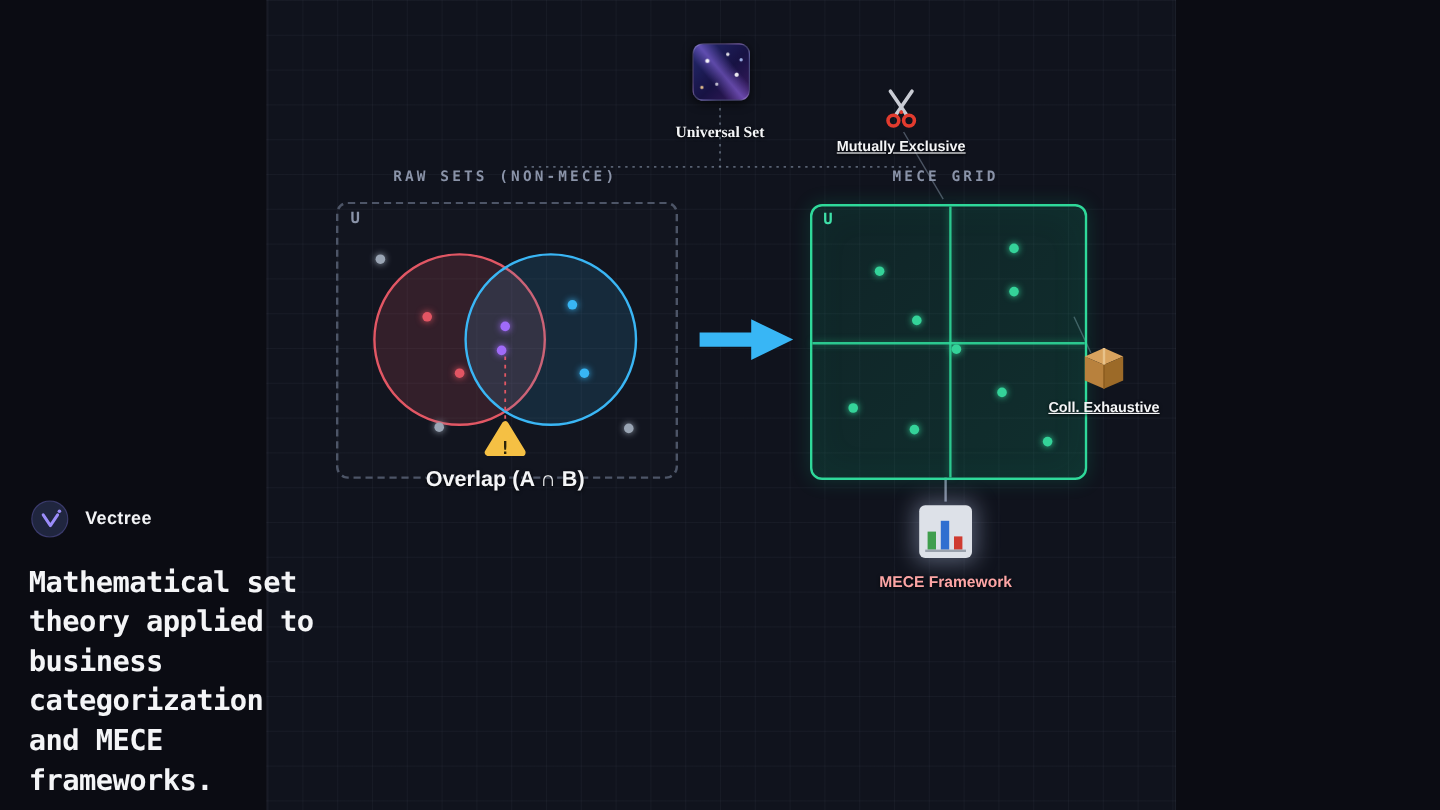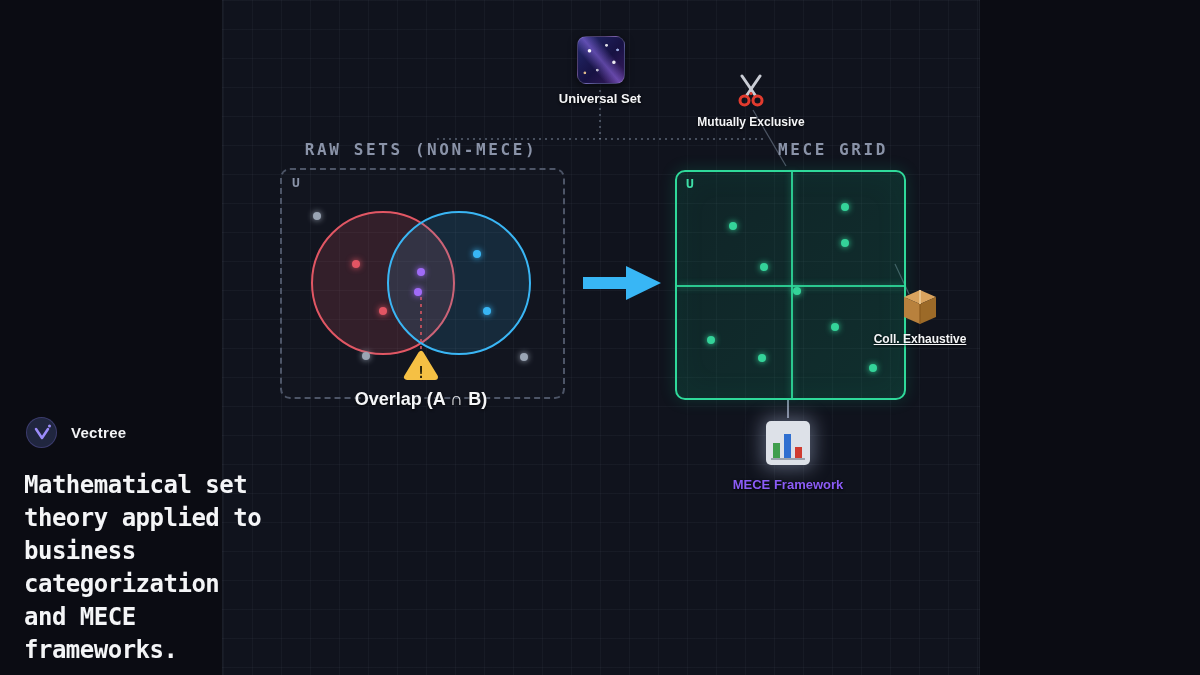--- a/index.html
+++ b/index.html
@@ -18,21 +18,21 @@
     border-left:1px solid rgba(148,163,184,0.08);
     border-right:1px solid rgba(148,163,184,0.08);
   }
   .overlay{position:absolute;left:222px;top:0;pointer-events:none;}
   .dotted{stroke:rgba(148,163,184,0.55);stroke-width:1.5;stroke-dasharray:2 4;fill:none;}
   .thin{stroke:rgba(148,163,184,0.45);stroke-width:1.2;fill:none;}
   .glowline{stroke:rgba(215,228,255,0.55);stroke-width:2;fill:none;}
 
   .section-label{
     position:absolute;top:140px;transform:translateX(-50%);
-    color:var(--muted,#8a93a8);font-size:16px;font-weight:bold;letter-spacing:2.6px;white-space:nowrap;
+    color:var(--muted,#8a93a8);font-size:12px;font-weight:bold;letter-spacing:2.6px;white-space:nowrap;
   }
   .dashed-box{
     position:absolute;left:280px;top:168px;width:281px;height:227px;
     border:2px dashed #4d5567;border-radius:10px;background:rgba(255,255,255,0.01);
   }
   .universe-label{
     position:absolute;font-size:13px;font-weight:bold;letter-spacing:1px;
   }
   .u-raw{left:292px;top:175px;color:var(--muted,#8a93a8);}
   .u-grid{left:686px;top:176px;color:#3fe0a8;}
@@ -44,25 +44,25 @@
     box-shadow:0 0 16px rgba(16,185,129,0.20), inset 0 0 34px rgba(16,185,129,0.06);
   }
   .mece-div-v{position:absolute;left:50%;top:0;width:0;height:100%;border-left:2px solid rgba(47,217,154,0.9);box-shadow:0 0 6px rgba(47,217,154,0.5);}
   .mece-div-h{position:absolute;top:50%;left:0;width:100%;height:0;border-top:2px solid rgba(47,217,154,0.9);box-shadow:0 0 6px rgba(47,217,154,0.5);}
 
   .node-label{
     position:absolute;transform:translateX(-50%);white-space:nowrap;
     font-family:"Liberation Sans","DejaVu Sans",sans-serif;font-weight:bold;
     color:var(--text,#f4f5f7);text-shadow:0 1px 3px rgba(0,0,0,0.9);
   }
-  .lbl-universal{left:600px;top:91px;font-size:13px;}
-  .lbl-mutex{left:751px;top:115px;font-size:12px;}
+  .lbl-universal{left:600px;top:102px;font-size:13px;font-family:Liberation Serif, serif;}
+  .lbl-mutex{left:751px;top:115px;font-size:12px;text-decoration:underline;}
   .lbl-collex{left:920px;top:332px;font-size:12px;text-decoration:underline;}
   .lbl-overlap{left:421px;top:389px;font-size:18px;}
-  .lbl-mece{left:788px;top:477px;font-size:13px;color:#8b5cf6;}
+  .lbl-mece{left:788px;top:477px;font-size:13px;color:#fca5a5;}
 
   .icon-universal{
     position:absolute;left:577px;top:36px;width:46px;height:46px;border-radius:9px;
     border:1px solid rgba(255,255,255,0.18);
     background:
       radial-gradient(circle at 25% 30%, rgba(255,255,255,0.95) 1.2px, transparent 2.2px),
       radial-gradient(circle at 62% 18%, rgba(255,255,255,0.85) 1px, transparent 1.8px),
       radial-gradient(circle at 78% 55%, rgba(255,255,255,0.9) 1.2px, transparent 2.2px),
       radial-gradient(circle at 42% 72%, rgba(255,255,255,0.7) 1px, transparent 1.7px),
       radial-gradient(circle at 15% 78%, rgba(255,214,150,0.85) 1px, transparent 1.7px),
@@ -125,21 +125,21 @@
 
     <g>
       <path d="M421 354 L407 377 L435 377 Z" stroke-width="6" stroke-linejoin="round" style="fill:var(--warning,#f5c042);stroke:var(--warning,#f5c042);"></path>
       <text x="421" y="378" text-anchor="middle" font-size="15" font-weight="bold" fill="#2b2208">!</text>
     </g>
 
     <polygon points="583,277 626,277 626,266 661,283 626,300 626,289 583,289" style="fill:var(--blue,#38b6f5);"></polygon>
   </svg>
 
   <div class="section-label" style="left:421px;">RAW SETS (NON-MECE)</div>
-  <div class="section-label" style="left:833px;">MECE GRID</div>
+  <div class="section-label" style="left:788px;">MECE GRID</div>
 
   <div class="dashed-box"></div>
   <div class="universe-label u-raw">U</div>
 
   <div class="mece-grid">
     <div class="mece-div-v"></div>
     <div class="mece-div-h"></div>
   </div>
   <div class="universe-label u-grid">U</div>
 

